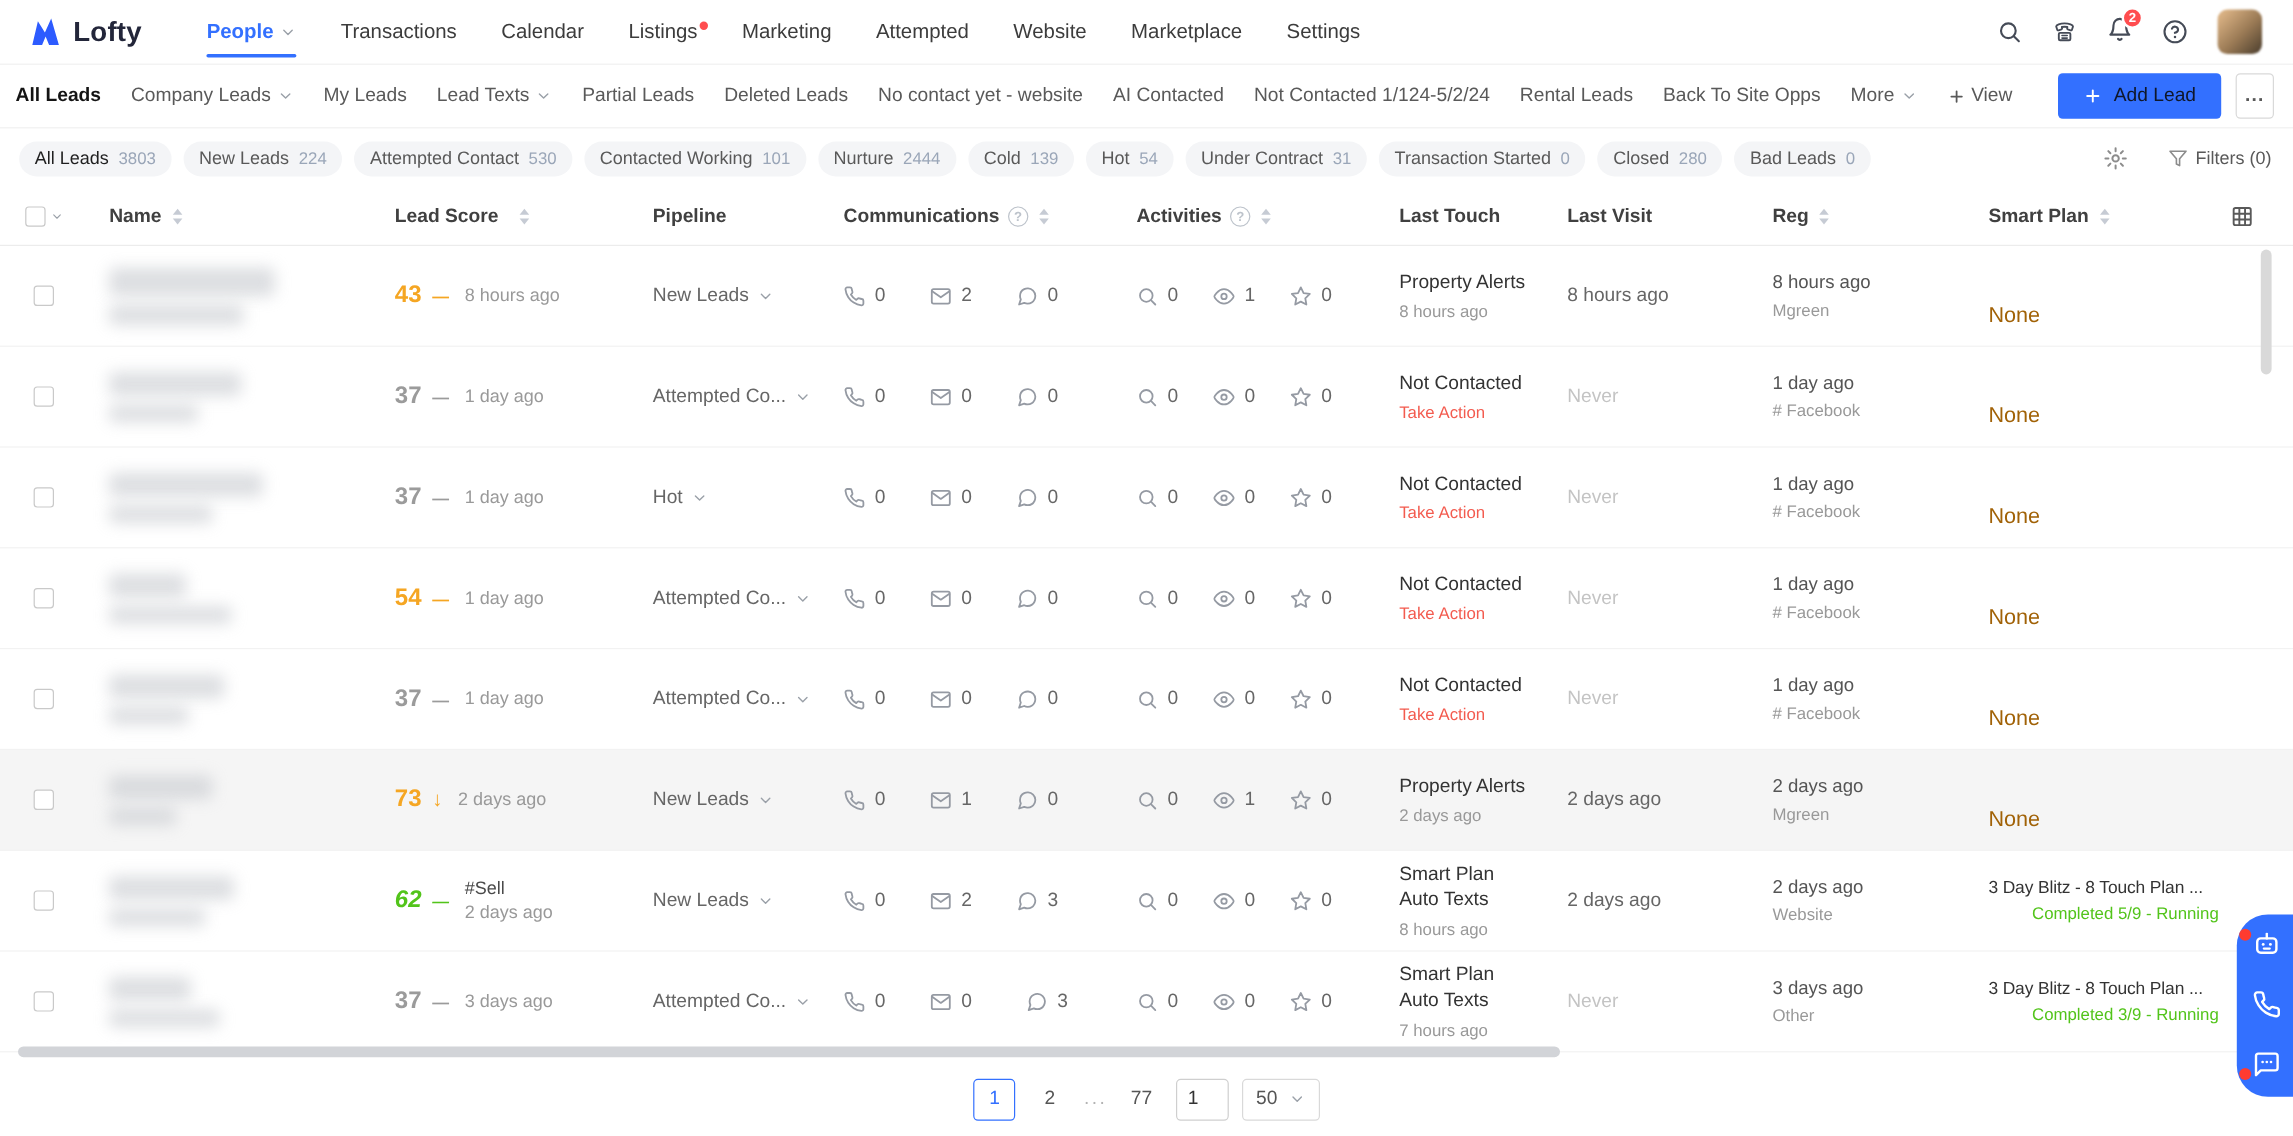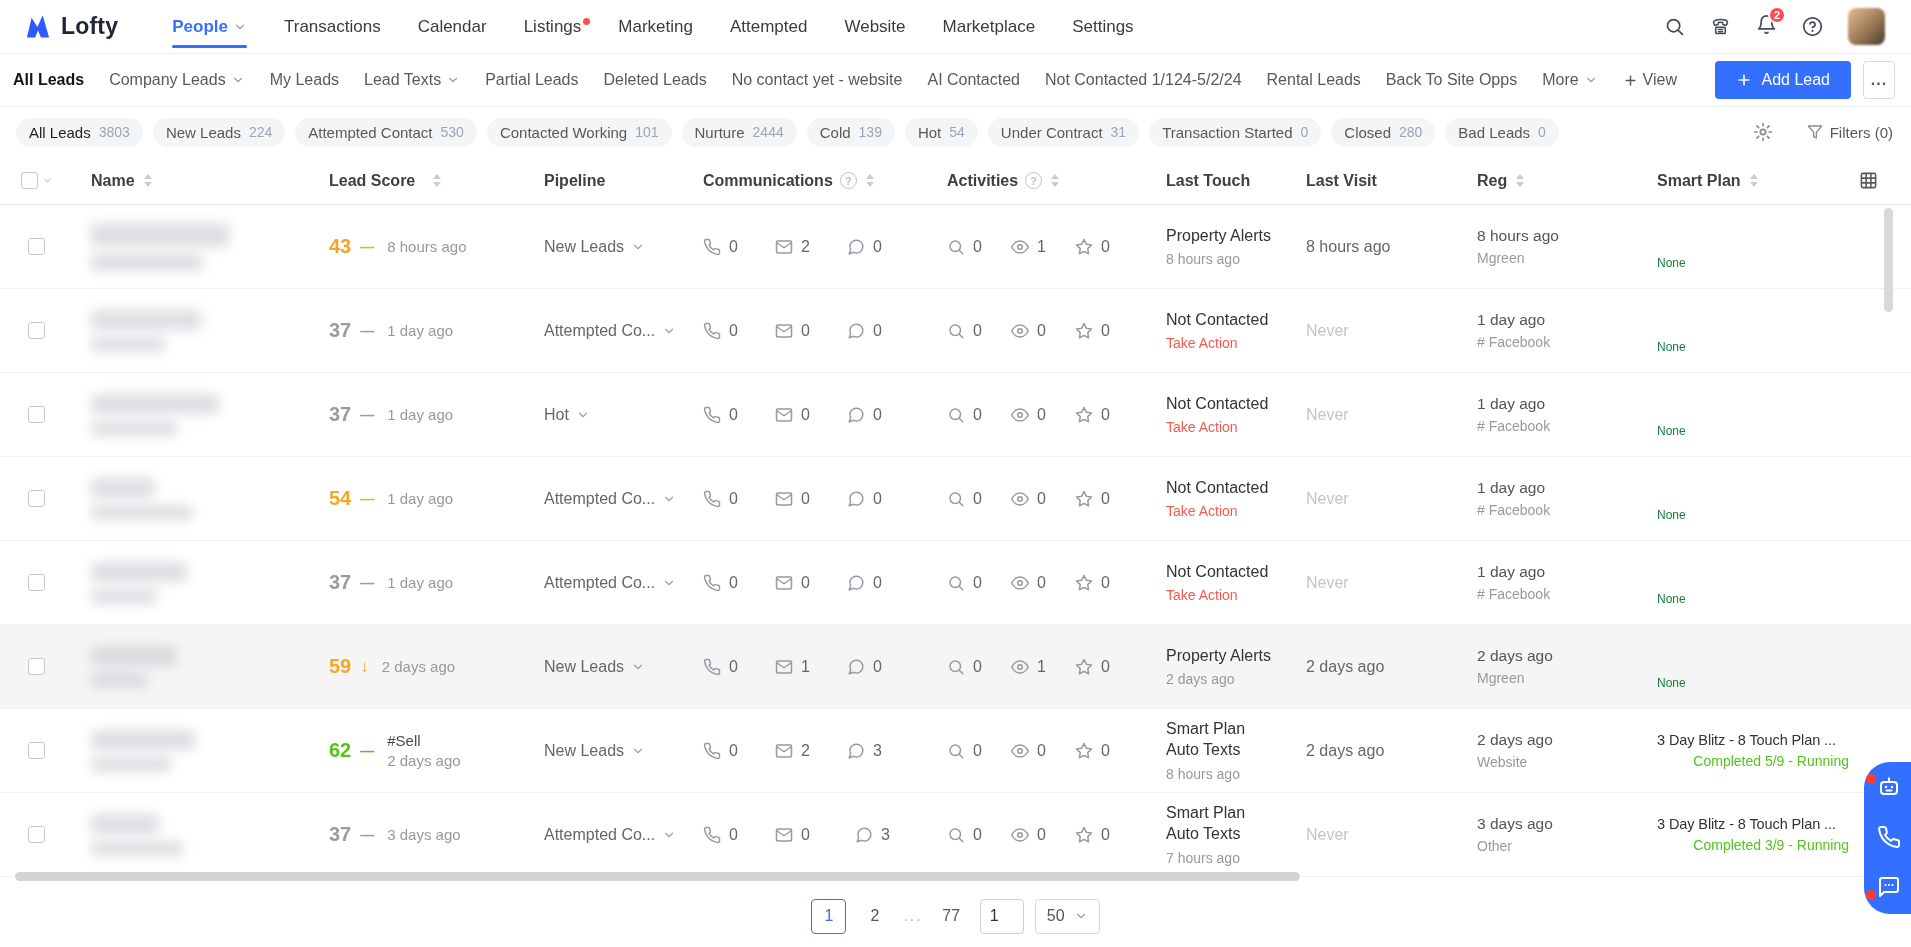--- a/index.html
+++ b/index.html
@@ -25,21 +25,21 @@
   .badge { position:absolute; top:-8px; right:-9px; min-width:18px; height:18px; padding:0 4px; background:#ff4d4f; border:2px solid #fff; border-radius:9px;
            color:#fff; font-size:11px; font-weight:700; display:flex; align-items:center; justify-content:center; }
   .avatar { width:37px; height:37px; border-radius:8px; background:linear-gradient(135deg,#d9b183 10%,#9a7a55 55%,#4a3d2e 100%); filter:blur(1px); cursor:pointer; }
 
   
   .views-bar { height:53px; display:flex; align-items:center; padding:0 16px 0 13px; border-bottom:1px solid #f0f0f0; }
   .view-tab { display:flex; align-items:center; gap:5px; margin-right:25px; font-size:16px; color:#595959; cursor:pointer; white-space:nowrap; }
   .view-tab.active { color:#141414; font-weight:700; }
   .view-tab .plus { width:15px; height:15px; color:#595959; }
   .views-right { margin-left:auto; display:flex; align-items:center; gap:12px; }
-  .add-lead-btn { display:flex; align-items:center; gap:9px; height:38px; padding:0 21px; background:#3370ff; color:#ffffff; font-size:16px; border:none; border-radius:4px; cursor:pointer; }
+  .add-lead-btn { display:flex; align-items:center; gap:9px; height:38px; padding:0 21px; background:#3370ff; color:#0f172a; font-size:16px; border:none; border-radius:4px; cursor:pointer; }
   .add-lead-btn .plus { width:16px; height:16px; color:#fff; }
   .more-actions { height:38px; width:32px; border:1px solid #d9d9d9; border-radius:4px; background:#fff; color:#595959; font-size:16px; font-weight:700; letter-spacing:1px; cursor:pointer; display:flex; align-items:center; justify-content:center; }
 
   
   .stages-bar { height:50px; display:flex; align-items:center; padding:0 18px 0 16px; }
   .stage-pill { display:flex; align-items:center; gap:8px; height:29px; padding:0 13px; margin-right:10px; background:#f4f5f7; border-radius:15px;
                 font-size:15px; color:#595959; cursor:pointer; white-space:nowrap; }
   .stage-pill.active { color:#1f1f1f; }
   .stage-pill .count { font-size:14px; color:#9aa6b8; }
   .stages-right { margin-left:auto; display:flex; align-items:center; gap:34px; }
@@ -74,21 +74,21 @@
 
   .nameblur { display:flex; flex-direction:column; gap:7px; }
   .blurblk { display:block; background:#c6c9ce; border-radius:4px; filter:blur(6px); opacity:.6; }
 
   .c-score { gap:9px; }
   .score { font-size:20px; font-weight:600; }
   .trend { font-size:14px; font-weight:700; }
   .trend.arrow { font-size:17px; }
   .s-orange .score, .s-orange .trend { color:#f5a623; }
   .s-gray .score,   .s-gray .trend   { color:#9b9b9b; }
-  .s-green .score,  .s-green .trend  { color:#52c41a; }
+  .s-green .score,  .s-green .trend  { color:#52c41a;font-style:italic; }
   .smeta { margin-left:4px; display:flex; flex-direction:column; gap:3px; }
   .stag { font-size:15px; color:#4a4a4a; }
   .stime { font-size:15px; color:#999; }
 
   .pipe { display:flex; align-items:center; gap:7px; font-size:16px; color:#666; cursor:pointer; white-space:nowrap; }
 
   .iconum { display:flex; align-items:center; gap:8px; width:72px; }
   .c-act .iconum { width:64px; }
   .ic { width:18px; height:18px; color:#959aa3; flex:0 0 auto; }
   .iconum .n { font-size:16px; color:#666; }
@@ -100,21 +100,21 @@
   .touch-cell { display:flex; flex-direction:column; justify-content:center; }
 
   .visit { font-size:16px; color:#666; }
   .visit.never { color:#c4c4c4; }
 
   .regc { display:flex; flex-direction:column; }
   .t1r { font-size:15.5px; color:#555; }
   .t2r { font-size:14px; color:#999; margin-top:5px; }
 
   .planc { display:flex; flex-direction:column; width:100%; overflow:hidden; }
-  .plan-none { font-size:12px; color:#15803d;margin-top:32px; }
+  .plan-none { font-size:18px; color:#a16207;margin-top:32px; }
   .plan-name { font-size:14.5px; letter-spacing:-0.1px; color:#333; white-space:nowrap; overflow:hidden; }
   .plan-status { font-size:14px; color:#52c41a; margin-top:5px;text-align:right; }
 
   
   .hscroll-thumb { position:absolute; left:15px; top:872px; width:1285px; height:9px; border-radius:5px; background:#d2d4d8; cursor:pointer; }
   .vscroll-thumb { position:absolute; right:18px; top:208px; width:9px; height:104px; border-radius:5px; background:#d9d9d9; cursor:pointer; }
 
   
   .pager { position:absolute; left:0; right:0; bottom:0; height:62px; background:#fff; display:flex; align-items:center; justify-content:center; gap:11px; }
   .page-box { min-width:35px; height:35px; padding:0 6px; border-radius:4px; display:flex; align-items:center; justify-content:center;
@@ -908,21 +908,21 @@
       <div class="td c-check">
           <span class="cb"></span>
         </div>
       <div class="td c-name">
           <div class="nameblur">
             <i class="blurblk" style="width:86px;height:20px"></i>
             <i class="blurblk" style="width:56px;height:15px"></i>
           </div>
         </div>
       <div class="td c-score s-orange">
-        <span class="score">59</span>
+        <span class="score">73</span>
         <span class="trend arrow">↓</span>
         <div class="smeta">
             <div class="stime">2 days ago</div>
           </div>
       </div>
       <div class="td c-pipe">
           <span class="pipe">
             <span>New Leads</span>
             <svg class="cv">
               <use href="#i-caret"></use>

